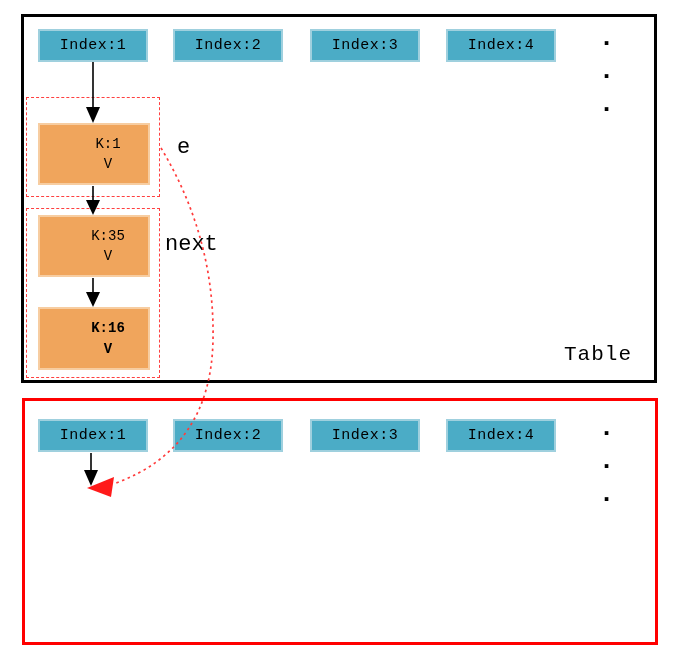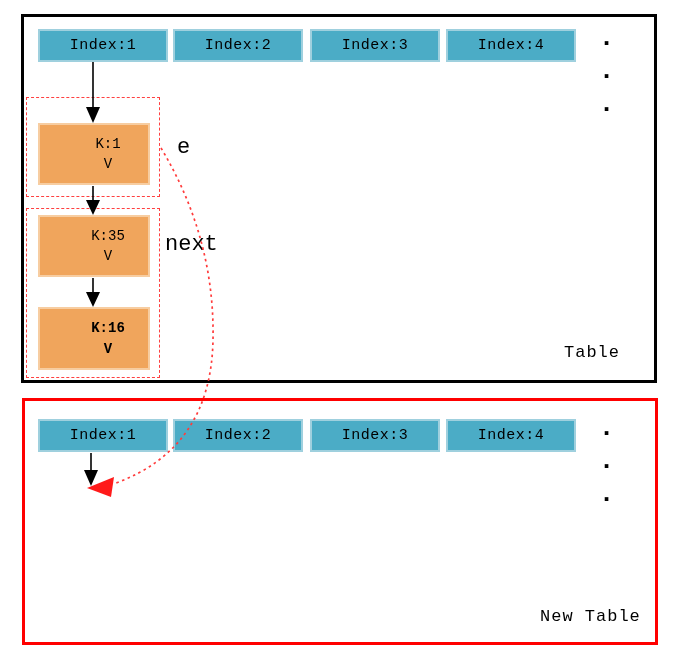--- a/index.html
+++ b/index.html
@@ -10,40 +10,40 @@
   }
   html,body{margin:0;padding:0;background:var(--bg);}
   #page{
     position:relative; width:677px; height:662px; background:var(--bg);
     font-family:"Liberation Mono", monospace; color:var(--ink); overflow:hidden;
   }
   .frame{position:absolute; box-sizing:border-box;}
   #table-box{left:21px; top:14px; width:636px; height:369px; border:3px solid var(--ink);}
   #new-table-box{left:22px; top:398px; width:636px; height:247px; border:3px solid var(--red);}
   .index-cell{
-    position:absolute; width:130px; height:33px; box-sizing:border-box;
+    position:absolute; width:110px; height:33px; box-sizing:border-box;
     background:var(--teal); border:2px solid var(--teal-border);
     display:flex; align-items:center; justify-content:center;
     font-size:15px; letter-spacing:0.5px;
   }
   .ellipsis{
     position:absolute; font-size:26px; font-weight:bold; letter-spacing:9px;
     line-height:33px; text-align:center;
   }
   .dashed-group{
     position:absolute; box-sizing:border-box; border:1px dashed var(--red-soft);
   }
   .node{
     position:absolute; width:112px; box-sizing:border-box;
     background:var(--orange); border:2px solid var(--orange-border);
     display:flex; flex-direction:column; align-items:center; justify-content:center;
     font-size:14px; line-height:1.45;padding-left:28px;
   }
   .edge-label{position:absolute; font-size:22px;}
-  .box-title{position:absolute; font-size:17px; letter-spacing:1px;}
+  .box-title{position:absolute; font-size:21px; letter-spacing:1px;}
   #overlay{position:absolute; left:0; top:0; pointer-events:none;}
 </style>
 </head>
 <body>
 
 <div id="page">
 
   <div id="table-box" class="frame"></div>
 
   <div class="index-cell" style="left:38px;  top:29px;">
@@ -73,21 +73,20 @@
   </div>
   <div class="node" style="left:38px; top:307px; height:63px;font-weight:bold;">
     <span>K:16</span>
     <span>V</span>
   </div>
 
   <div class="edge-label" style="left:177px; top:135px;">e</div>
   <div class="edge-label" style="left:165px; top:232px;text-align:right;">next</div>
 
   <div class="box-title" style="left:564px; top:343px;">Table</div>
-  <div class="box-title" style="left:540px; top:607px;">New Table</div>
 
   <div id="new-table-box" class="frame"></div>
 
   <div class="index-cell" style="left:38px;  top:419px;">
       <span>Index:1</span>
     </div>
   <div class="index-cell" style="left:173px; top:419px;">
       <span>Index:2</span>
     </div>
   <div class="index-cell" style="left:310px; top:419px;">

